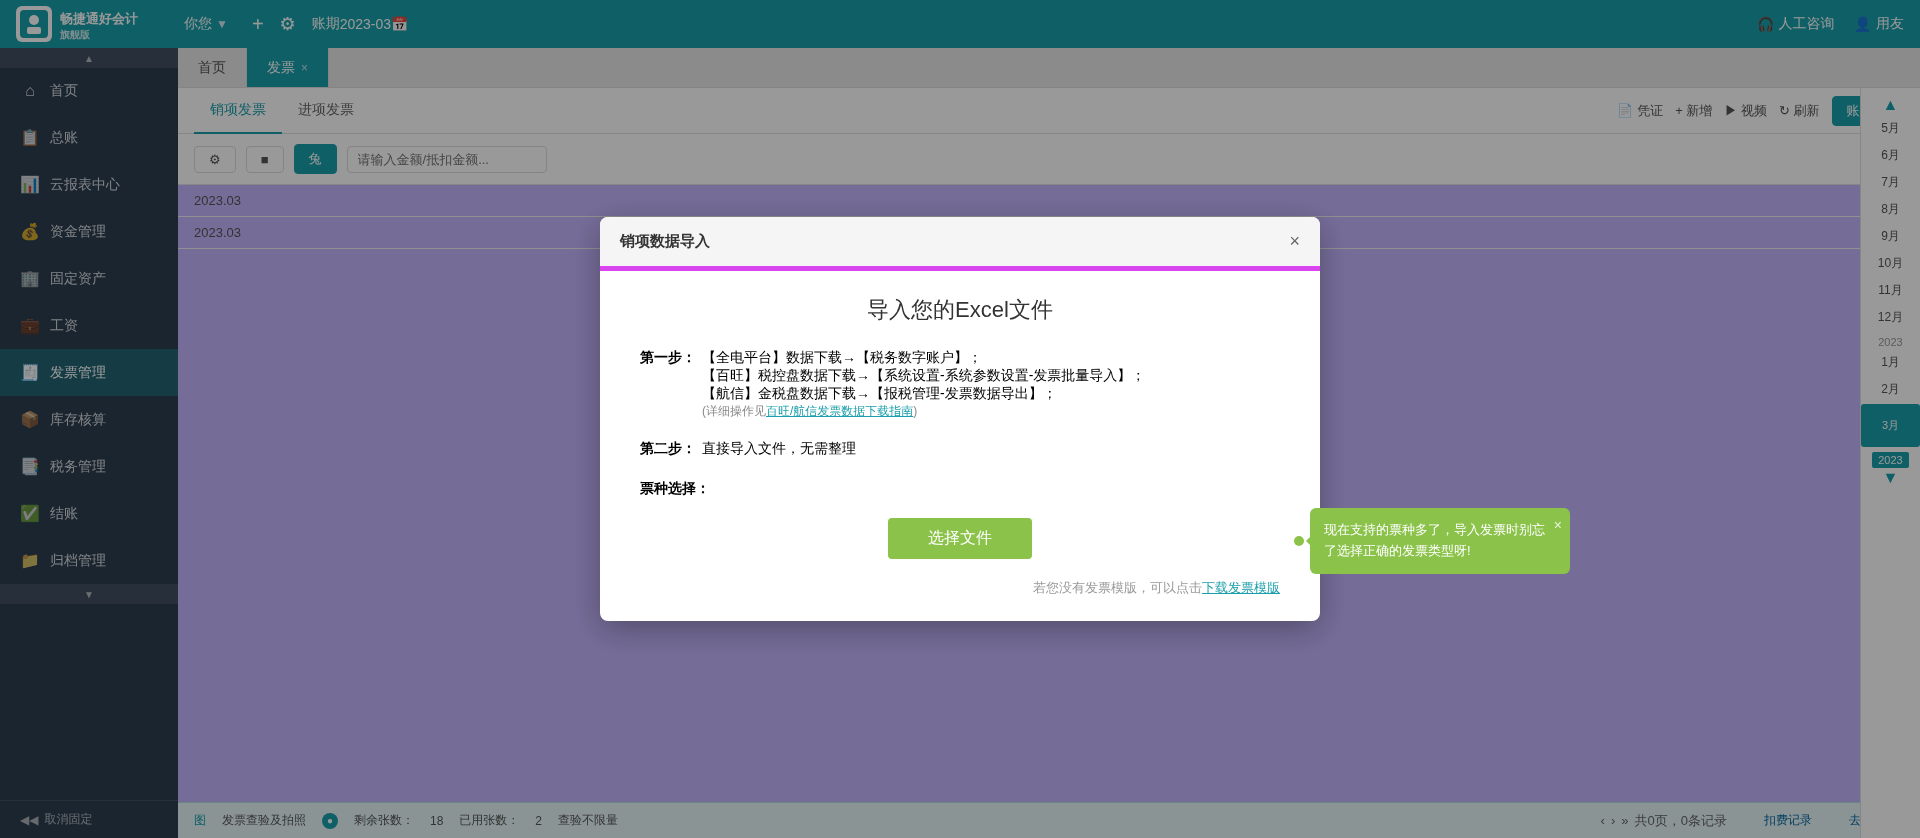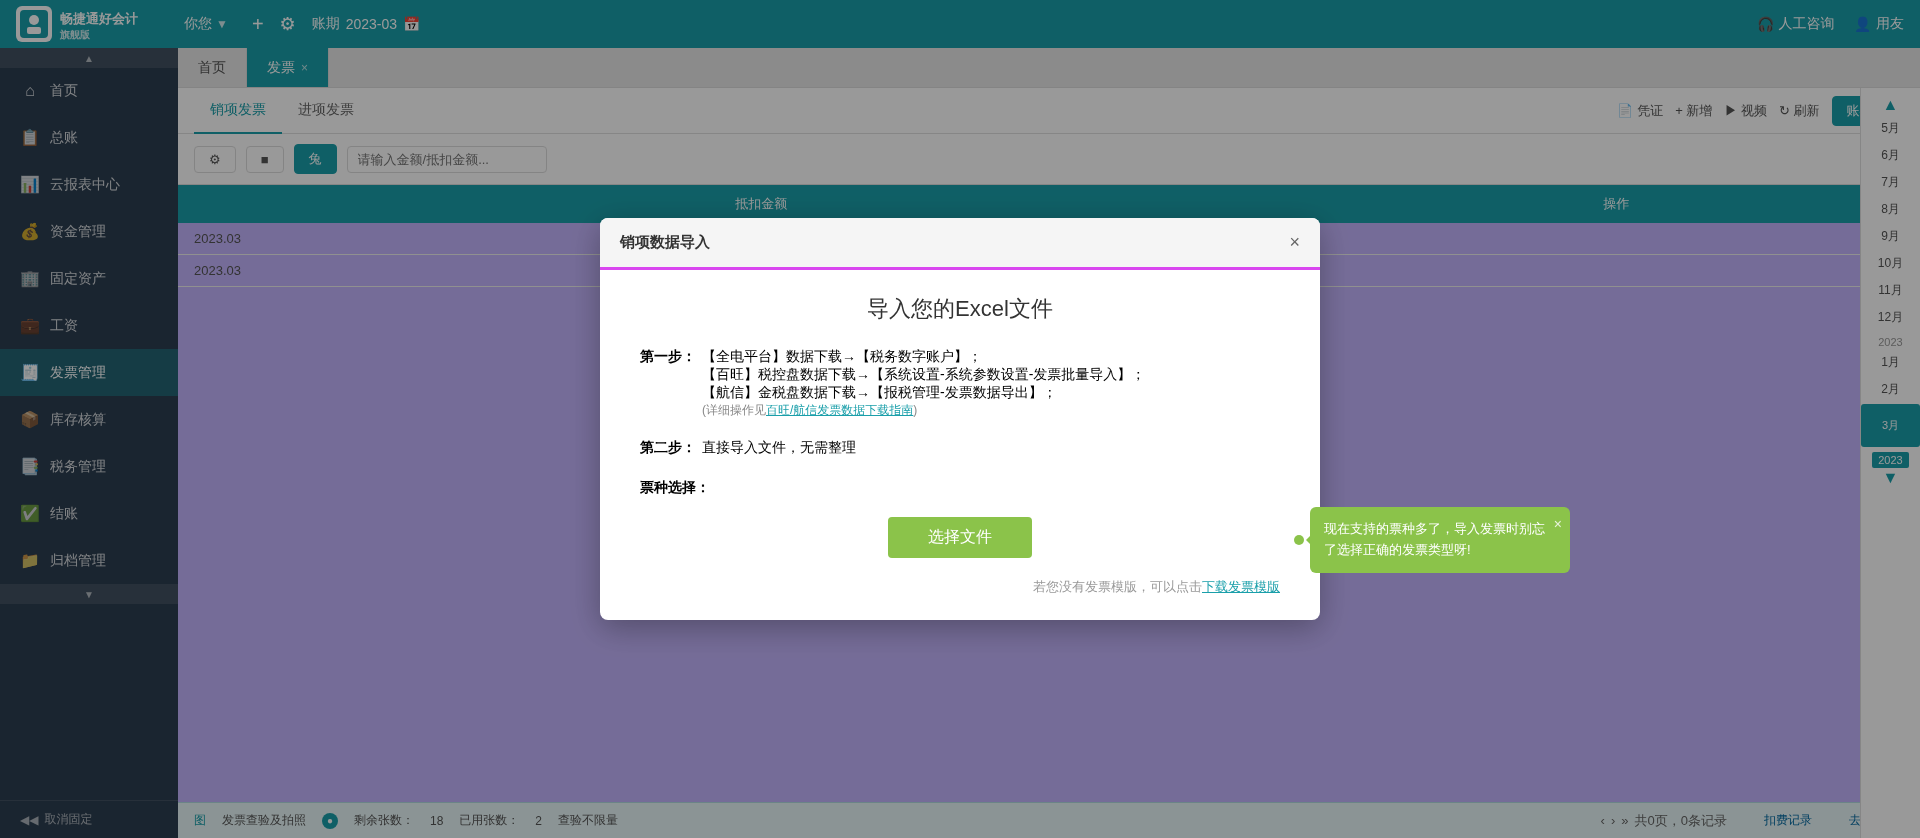--- a/index.html
+++ b/index.html
@@ -49,21 +49,20 @@
       gap: 16px;
       margin-left: 24px;
     }
     .topbar-add { color: white; font-size: 20px; cursor: pointer; }
     .topbar-settings { color: white; font-size: 18px; cursor: pointer; }
     .topbar-period {
       color: white;
       font-size: 14px;
       display: flex;
       align-items: center;
-      gap: 6px;
     }
     .topbar-right {
       margin-left: auto;
       display: flex;
       align-items: center;
       gap: 20px;
       color: white;
     }
     .topbar-right .service { display: flex; align-items: center; gap: 4px; font-size: 14px; }
     .topbar-right .user { display: flex; align-items: center; gap: 4px; font-size: 14px; }
@@ -278,21 +277,21 @@
       border-radius: 8px;
       width: 720px;
       max-height: 580px;
       position: relative;
       box-shadow: 0 8px 32px rgba(0,0,0,0.3);
       overflow: visible;
     }
     .modal-header {
       background: #f5f5f5;
       padding: 14px 20px;
-      border-bottom: 3px solid #d946ef;
+      border-bottom: 5px solid #d946ef;
       display: flex;
       align-items: center;
       justify-content: space-between;
       border-radius: 8px 8px 0 0;
     }
     .modal-title { font-size: 15px; font-weight: bold; color: #333; }
     .modal-close { cursor: pointer; font-size: 18px; color: #666; }
     .modal-body {
       padding: 24px 40px;
     }
@@ -578,24 +577,20 @@
         </div>
       </div>
 
       <div class="toolbar">
         <button class="toolbar-btn">⚙</button>
         <button class="toolbar-btn">■</button>
         <button class="toolbar-btn teal">兔</button>
         <input class="toolbar-search" type="text" placeholder="请输入金额/抵扣金额..." style="">
       </div>
 
-      <div class="table-header">
-        <div class="col" style="flex:2;">抵扣金额</div>
-        <div class="col" style="flex:1;">操作</div>
-      </div>
 
       <div class="table-area">
         <div style="display:flex;padding:8px 16px;border-bottom:1px solid #f0f0f0;font-size:13px;color:#555;">
           <span style="flex:1;">2023.03</span>
         </div>
         <div style="display:flex;padding:8px 16px;border-bottom:1px solid #f0f0f0;font-size:13px;color:#555;">
           <span style="flex:1;">2023.03</span>
         </div>
       </div>
 

